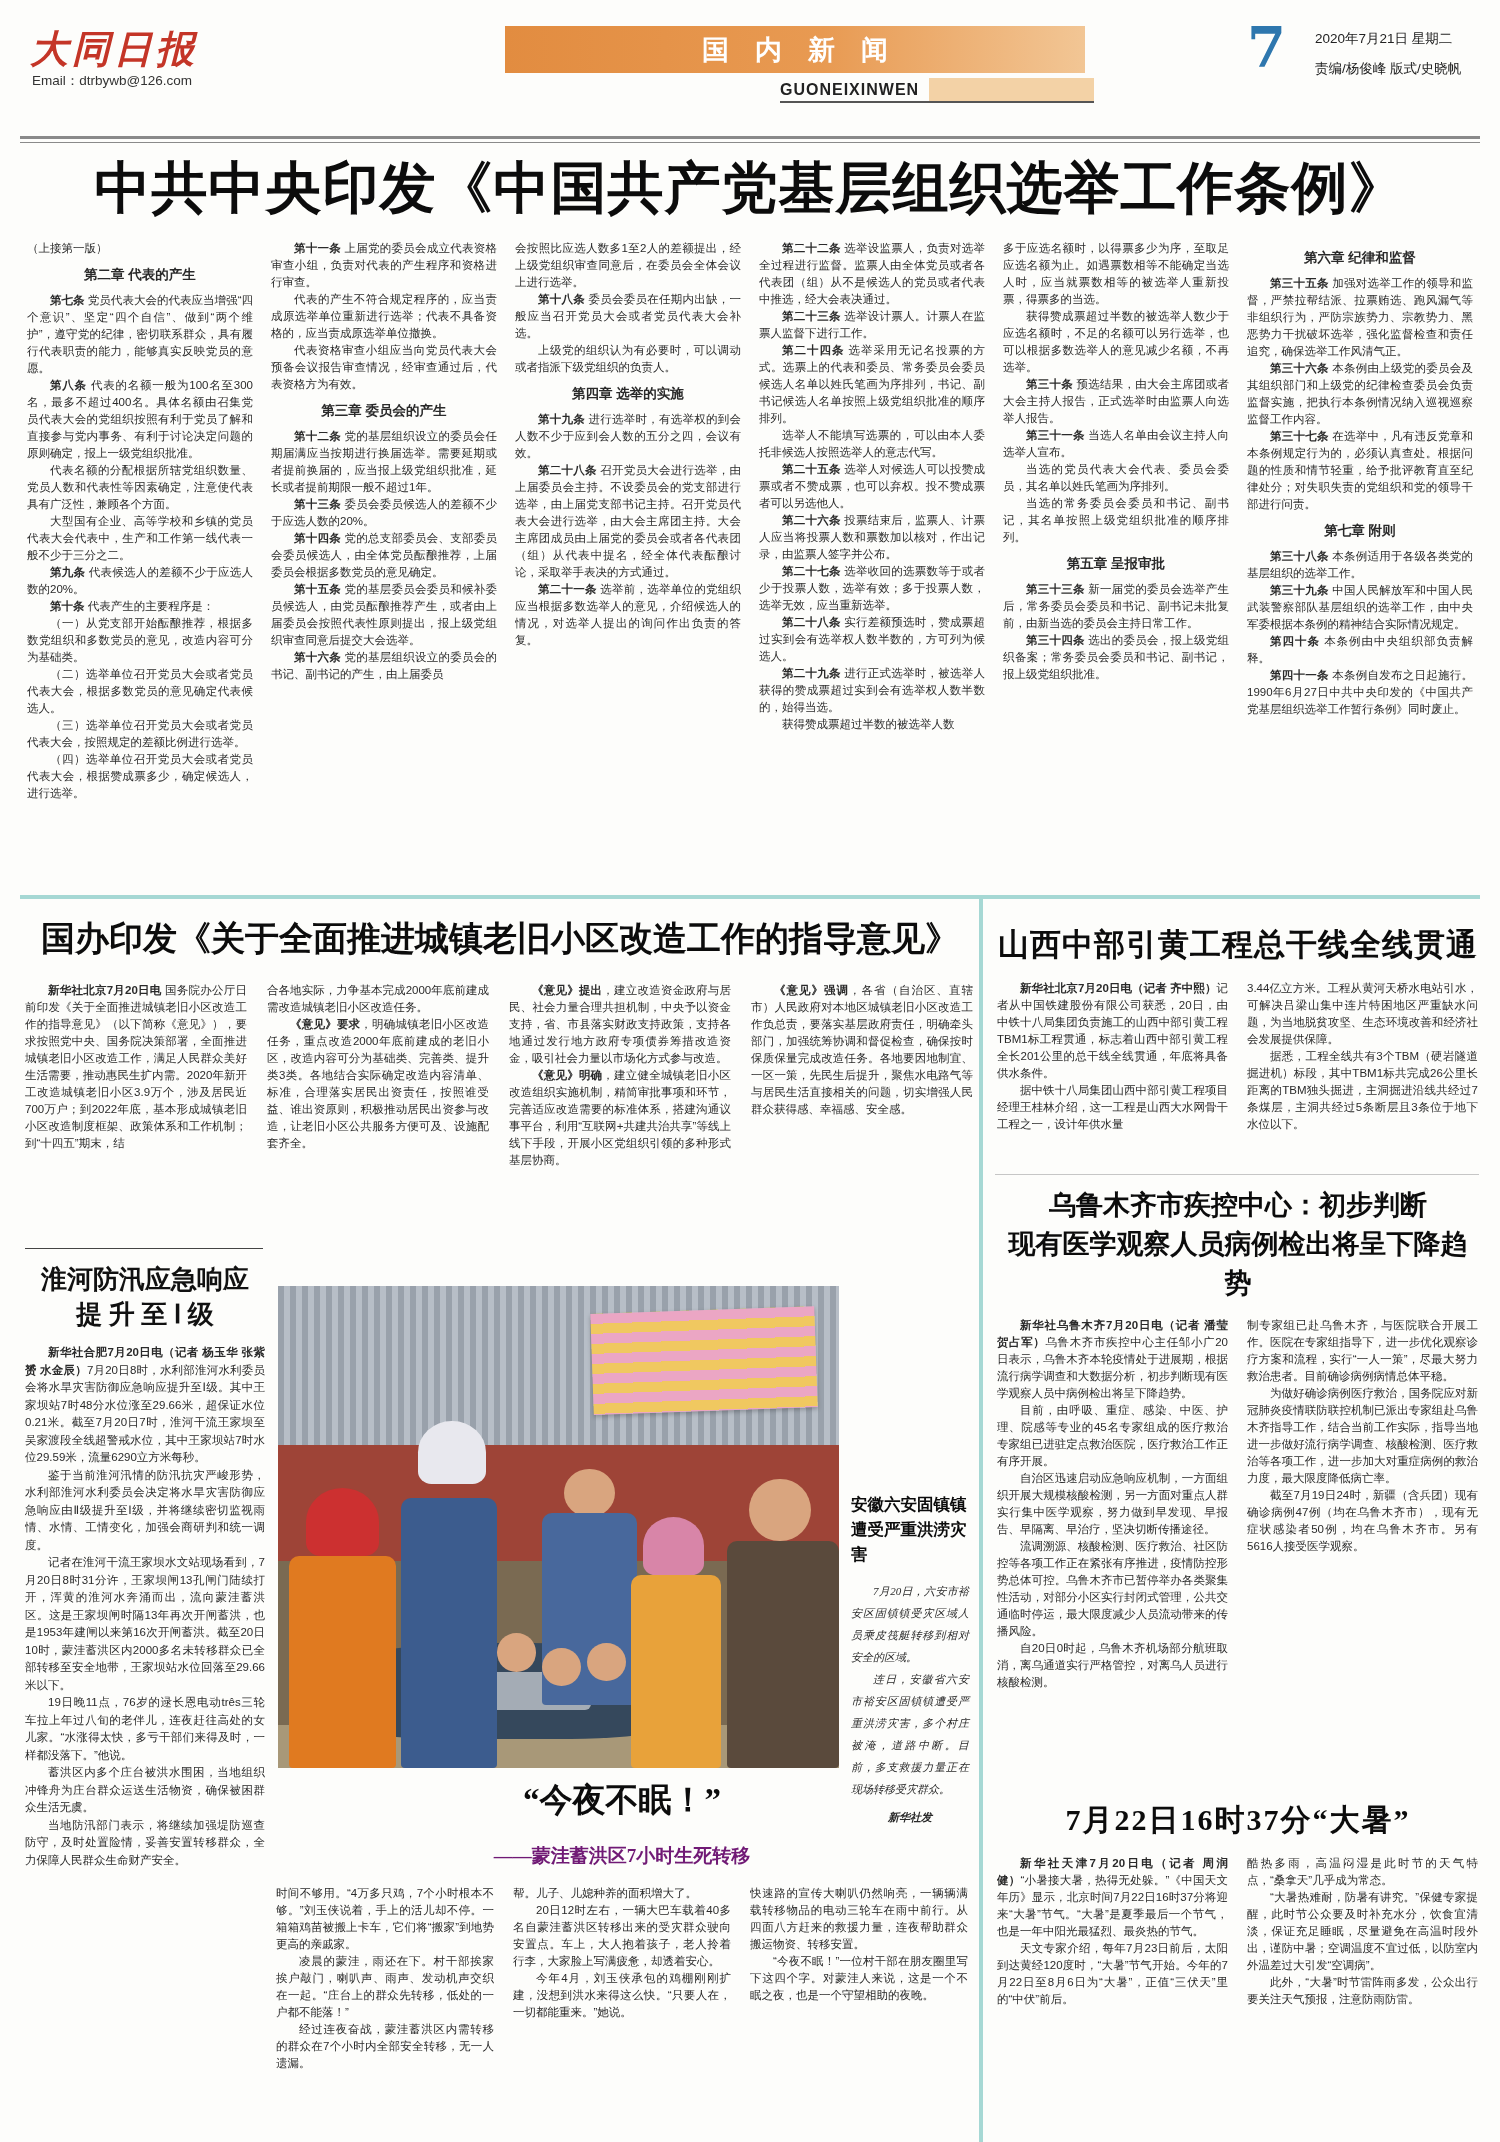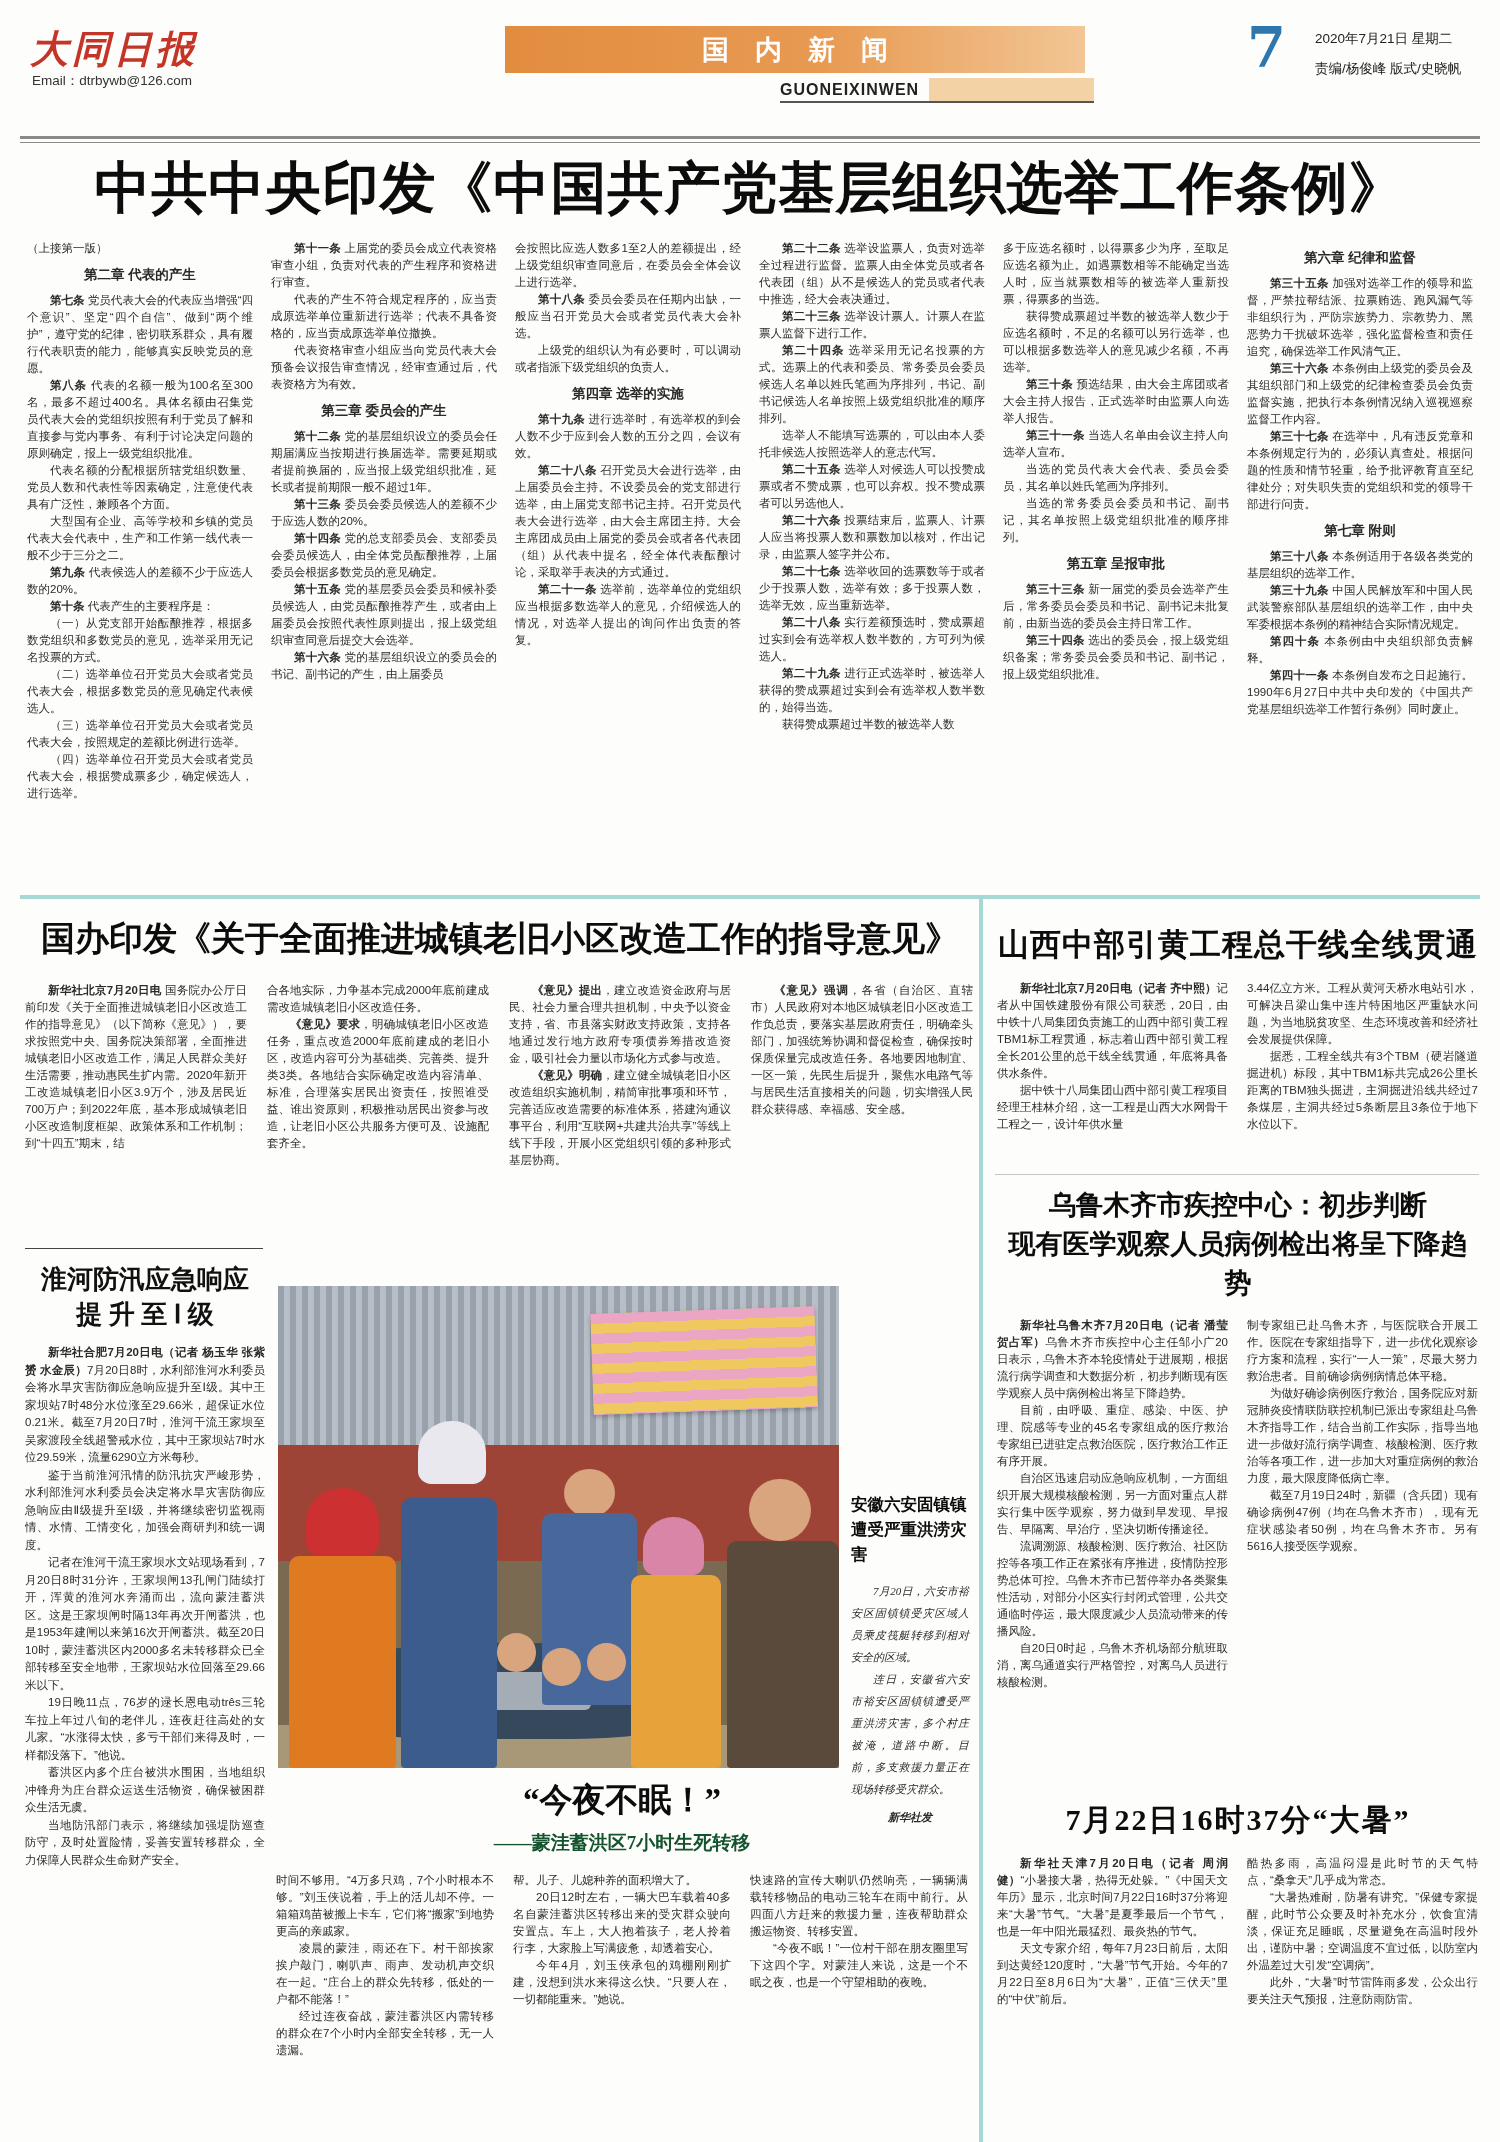--- a/index.html
+++ b/index.html
@@ -71,21 +71,21 @@
   .caption{left:851px;top:1492px;width:118px;}
   .cap-title{font-size:16.5px;font-weight:900;line-height:1.5;color:#0c0c0c;}
   .cap-body{margin-top:14px;font-family:"Liberation Serif",serif;font-style:italic;
             font-size:11px;line-height:22px;text-align:justify;color:#2a2a2a;}
   .it.credit{text-align:center;font-weight:bold;text-indent:0;margin-top:6px;}
   
   .jinye{left:276px;top:1778px;width:692px;}
   .jinye-title{font-family:"Liberation Serif",serif;font-size:33px;font-weight:bold;
                text-align:center;color:#0c0c0c;}
   .jinye-sub{font-family:"Liberation Serif",serif;font-size:19px;font-weight:bold;
-             text-align:center;margin-top:7px;color:#14532d;}
+             text-align:center;margin-top:20px;color:#701a75;}
   .jinye-cols{margin-top:16px;display:flex;gap:19px;}
   .jinye-cols .col{width:218px;flex:none;height:238px;}
   
   .r-head{font-family:"Liberation Serif",serif;font-weight:bold;text-align:center;color:#0c0c0c;}
   .shanxi{left:997px;top:924px;width:482px;}
   .shanxi .r-head{font-size:31px;letter-spacing:1px;}
   .rcols{margin-top:14px;display:flex;gap:19px;}
   .rcols .col{width:231px;flex:none;}
   .shanxi .col{height:176px;}
   .r-div{left:995px;top:1174px;width:484px;height:1px;background:#c6c6c6;}
@@ -119,21 +119,21 @@
   <div class="abs lead-cols">
     <div class="col">
         <div class="it cont">（上接第一版）</div>
         <div class="it chapter">第二章 代表的产生</div>
         <div class="it para"><b>第七条</b> 党员代表大会的代表应当增强“四个意识”、坚定“四个自信”、做到“两个维护”，遵守党的纪律，密切联系群众，具有履行代表职责的能力，能够真实反映党员的意愿。</div>
         <div class="it para"><b>第八条</b> 代表的名额一般为100名至300名，最多不超过400名。具体名额由召集党员代表大会的党组织按照有利于党员了解和直接参与党内事务、有利于讨论决定问题的原则确定，报上一级党组织批准。</div>
         <div class="it para">代表名额的分配根据所辖党组织数量、党员人数和代表性等因素确定，注意使代表具有广泛性，兼顾各个方面。</div>
         <div class="it para">大型国有企业、高等学校和乡镇的党员代表大会代表中，生产和工作第一线代表一般不少于三分之二。</div>
         <div class="it para"><b>第九条</b> 代表候选人的差额不少于应选人数的20%。</div>
         <div class="it para"><b>第十条</b> 代表产生的主要程序是：</div>
-        <div class="it para">（一）从党支部开始酝酿推荐，根据多数党组织和多数党员的意见，选举采用无记名投票的方式。</div>
+        <div class="it para">（一）从党支部开始酝酿推荐，根据多数党组织和多数党员的意见，改造内容可分为基础类。</div>
         <div class="it para">（二）选举单位召开党员大会或者党员代表大会，根据多数党员的意见确定代表候选人。</div>
         <div class="it para">（三）选举单位召开党员大会或者党员代表大会，按照规定的差额比例进行选举。</div>
         <div class="it para">（四）选举单位召开党员大会或者党员代表大会，根据赞成票多少，确定候选人，进行选举。</div>
       </div>
     <div class="col">
         <div class="it para"><b>第十一条</b> 上届党的委员会成立代表资格审查小组，负责对代表的产生程序和资格进行审查。</div>
         <div class="it para">代表的产生不符合规定程序的，应当责成原选举单位重新进行选举；代表不具备资格的，应当责成原选举单位撤换。</div>
         <div class="it para">代表资格审查小组应当向党员代表大会预备会议报告审查情况，经审查通过后，代表资格方为有效。</div>
         <div class="it chapter">第三章 委员会的产生</div>
         <div class="it para"><b>第十二条</b> 党的基层组织设立的委员会任期届满应当按期进行换届选举。需要延期或者提前换届的，应当报上级党组织批准，延长或者提前期限一般不超过1年。</div>

